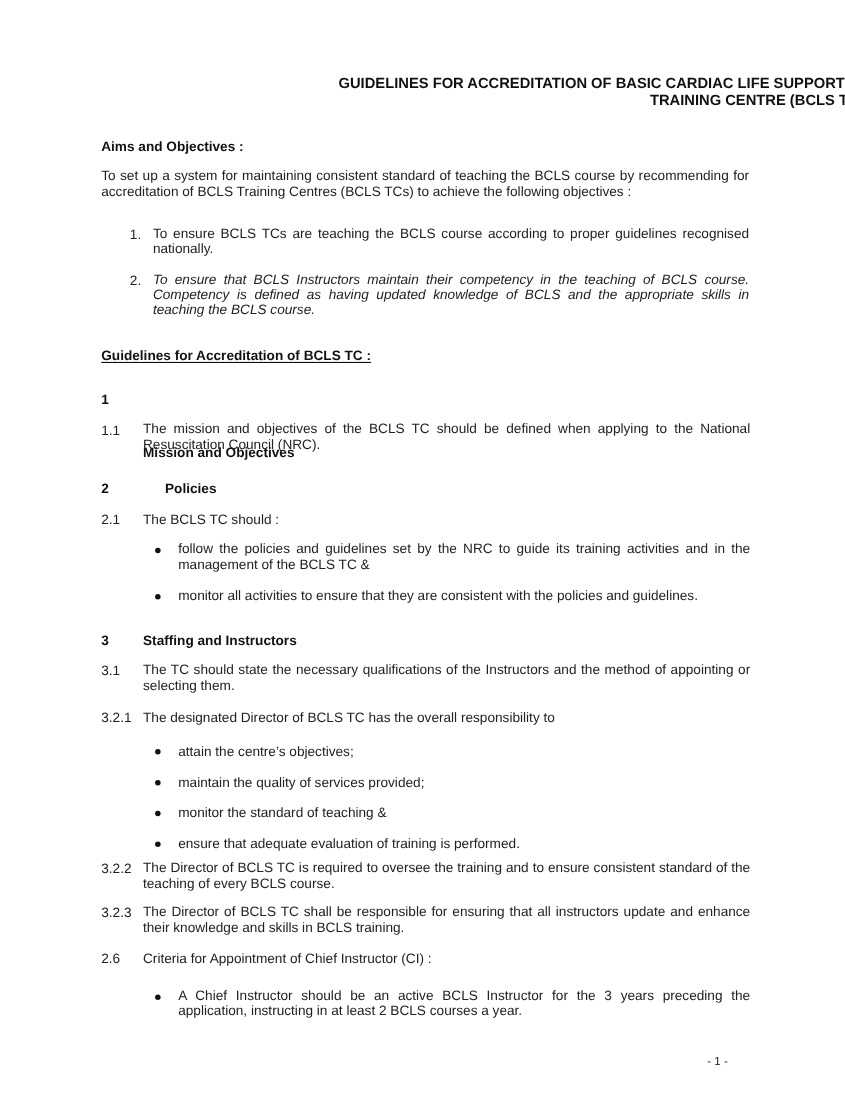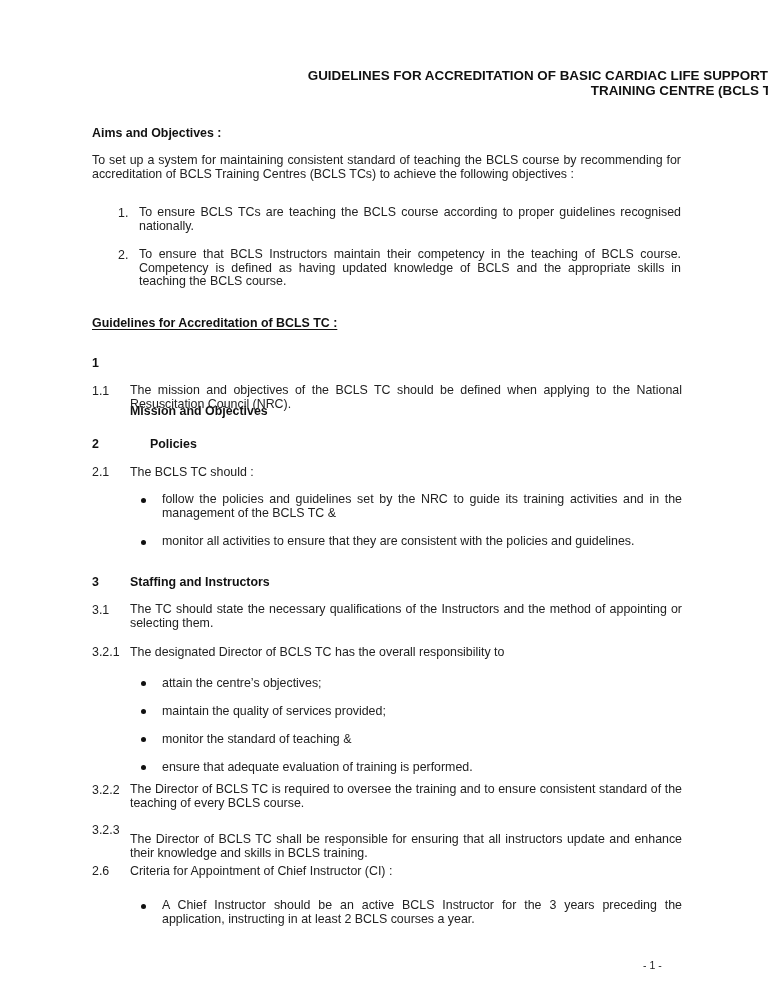--- a/index.html
+++ b/index.html
@@ -21,21 +21,21 @@
 <div class="abs title" style="top:69px;">GUIDELINES FOR ACCREDITATION OF BASIC CARDIAC LIFE SUPPORT</div>
 <div class="abs title" style="top:84px;padding-left:17px;">TRAINING CENTRE (BCLS TC)</div>
 
 <div class="abs bold" style="left:92px; top:126px;">Aims and Objectives :</div>
 <div class="abs para" style="left:92px; top:154px; width:589px;">To set up a system for maintaining consistent standard of teaching the BCLS course by recommending for accreditation of BCLS Training Centres (BCLS TCs) to achieve the following objectives :</div>
 
 <div class="abs" style="left:118px; top:206px;">1.</div>
 <div class="abs para" style="left:139px; top:206px; width:542px;">To ensure BCLS TCs are teaching the BCLS course according to proper guidelines recognised nationally.</div>
 
 <div class="abs" style="left:118px; top:248px;">2.</div>
-<div class="abs para" style="left:139px; top:248px; width:542px;">To ensure that BCLS Instructors maintain their competency in the teaching of BCLS course. Competency is defined as having updated knowledge of BCLS and the appropriate skills in teaching the BCLS course.</div>
+<div class="abs para" style="left:139px; top:248px; width:542px;font-style:italic;">To ensure that BCLS Instructors maintain their competency in the teaching of BCLS course. Competency is defined as having updated knowledge of BCLS and the appropriate skills in teaching the BCLS course.</div>
 
 <div class="abs bold ul" style="left:92px; top:316px;">Guidelines for Accreditation of BCLS TC :</div>
 
 <div class="abs bold num" style="left:92px; top:356px;">1</div>
 <div class="abs bold" style="left:130px; top:356px;margin-top:48px;">Mission and Objectives</div>
 
 <div class="abs num" style="left:92px; top:384px;">1.1</div>
 <div class="abs para" style="left:130px; top:384px; width:552px;">The mission and objectives of the BCLS TC should be defined when applying to the National Resuscitation Council (NRC).</div>
 
 <div class="abs bold num" style="left:92px; top:437px;">2</div>
@@ -68,21 +68,21 @@
 <div class="abs bullet-dot" style="left:141px; top:737px;"></div>
 <div class="abs" style="left:162px; top:732px;">monitor the standard of teaching &amp;</div>
 
 <div class="abs bullet-dot" style="left:141px; top:765px;"></div>
 <div class="abs" style="left:162px; top:760px;">ensure that adequate evaluation of training is performed.</div>
 
 <div class="abs num" style="left:92px; top:783px;">3.2.2</div>
 <div class="abs para" style="left:130px; top:783px; width:552px;">The Director of BCLS TC is required to oversee the training and to ensure consistent standard of the teaching of every BCLS course.</div>
 
 <div class="abs num" style="left:92px; top:823px;">3.2.3</div>
-<div class="abs para" style="left:130px; top:823px; width:552px;margin-top:10px;">The Director of BCLS TC shall be responsible for ensuring that all instructors update and enhance their knowledge and skills in BCLS training.</div>
+<div class="abs para" style="left:130px; top:823px; width:552px;">The Director of BCLS TC shall be responsible for ensuring that all instructors update and enhance their knowledge and skills in BCLS training.</div>
 
 <div class="abs num" style="left:92px; top:864px;">2.6</div>
 <div class="abs" style="left:130px; top:864px;">Criteria for Appointment of Chief Instructor (CI) :</div>
 
 <div class="abs bullet-dot" style="left:141px; top:904px;"></div>
 <div class="abs para" style="left:162px; top:899px; width:520px;">A Chief Instructor should be an active BCLS Instructor for the 3 years preceding the application, instructing in at least 2 BCLS courses a year.</div>
 
 <div class="abs footer" style="left:92px; top:959px;margin-top:40px;">updated as at 1 April 2009</div>
 <div class="abs pageno" style="left:643px; top:959px;">- 1 -</div>
 

